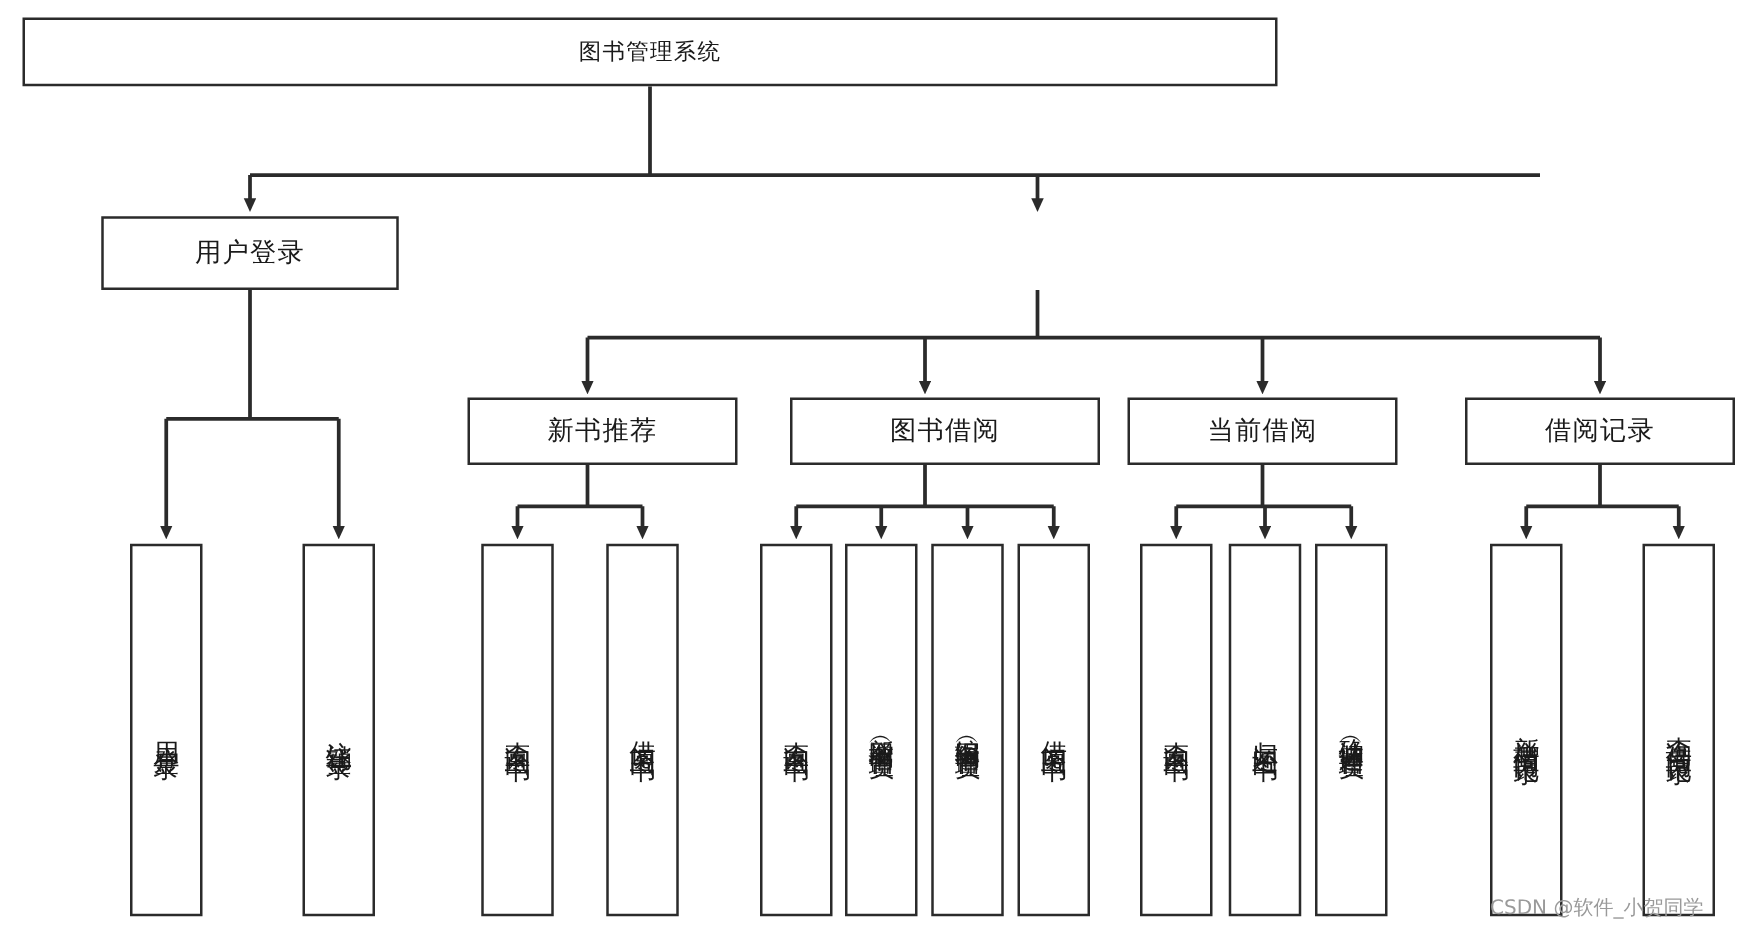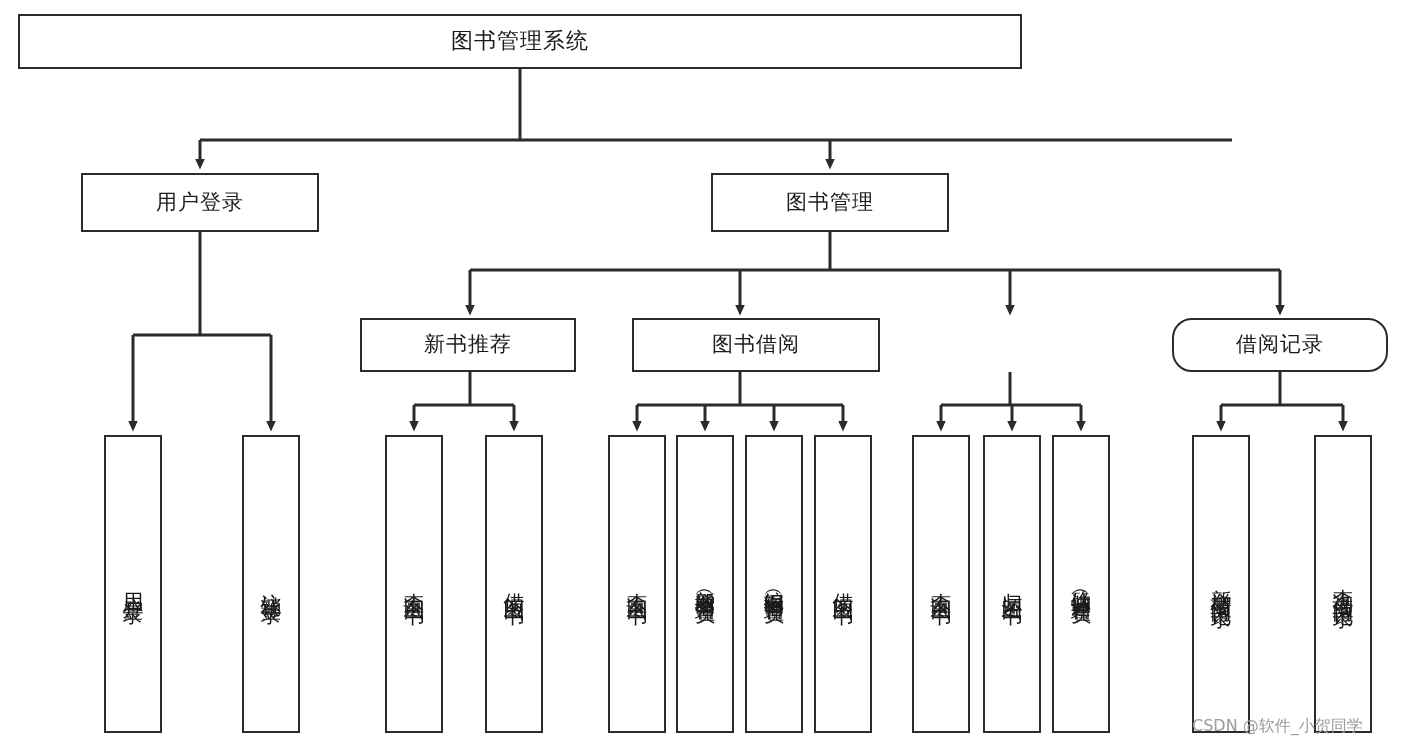--- a/index.html
+++ b/index.html
@@ -33,21 +33,21 @@
     justify-content: center;
     color: #1a1a1a;
   }
   .node-h {
     font-size: 21px;
     letter-spacing: 1px;
     line-height: 1.1;
     white-space: nowrap;
   }
   .node.root {
-    font-size: 22px;
+    font-size: 18px;
   }
   .node-v {
     writing-mode: vertical-rl;
     text-orientation: upright;
     font-size: 21px;
     letter-spacing: 4px;
     line-height: 1.05;
     white-space: nowrap;
   }
   .watermark {
@@ -109,25 +109,25 @@
       <path d="M1280,372 L1280,405"></path>
       <path d="M1221,405 L1343,405"></path>
       <path d="M1221,405 L1221,422" marker-end="url(#arrow)"></path>
       <path d="M1343,405 L1343,422" marker-end="url(#arrow)"></path>
     </g>
   </svg>
 
   <div class="node node-h root" id="root-node" style="left: 18px; top: 14px; width: 1004px; height: 55px;">图书管理系统</div>
 
   <div class="node node-h" id="l1-0" style="left: 81px; top: 173px; width: 238px; height: 59px;">用户登录</div>
-  <div class="node node-h" id="l1-1" style="left: 711px; top: 173px; width: 238px; height: 59px;">图书管理</div>
 
-  <div class="node node-h" id="l2-0" style="left: 360px; top: 318px; width: 216px; height: 54px;">新书推荐</div>
+  <div class="node node-h" id="l2-0" style="left: 374px; top: 318px; width: 216px; height: 54px;">新书推荐</div>
   <div class="node node-h" id="l2-1" style="left: 632px; top: 318px; width: 248px; height: 54px;">图书借阅</div>
-  <div class="node node-h" id="l2-3" style="left: 1172px; top: 318px; width: 216px; height: 54px; border-radius: 20px;">借阅记录</div>
+  <div class="node node-h" id="l2-2" style="left: 902px; top: 318px; width: 216px; height: 54px;">当前借阅</div>
+  <div class="node node-h" id="l2-3" style="left: 1172px; top: 318px; width: 216px; height: 54px;">借阅记录</div>
 
   <div class="node node-v" id="lf-0" style="left: 104px; top: 435px; width: 58px; height: 298px;">用户登录</div>
   <div class="node node-v" id="lf-1" style="left: 242px; top: 435px; width: 58px; height: 298px;">注销登录</div>
   <div class="node node-v" id="lf-2" style="left: 385px; top: 435px; width: 58px; height: 298px;">查询图书</div>
   <div class="node node-v" id="lf-3" style="left: 485px; top: 435px; width: 58px; height: 298px;">借阅图书</div>
   <div class="node node-v" id="lf-4" style="left: 608px; top: 435px; width: 58px; height: 298px;">查询图书</div>
   <div class="node node-v" id="lf-5" style="left: 676px; top: 435px; width: 58px; height: 298px; letter-spacing: 2px; font-size: 20px;">新增图书（管理员）</div>
   <div class="node node-v" id="lf-6" style="left: 745px; top: 435px; width: 58px; height: 298px; letter-spacing: 2px; font-size: 20px;">编辑图书（管理员）</div>
   <div class="node node-v" id="lf-7" style="left: 814px; top: 435px; width: 58px; height: 298px;">借阅图书</div>
   <div class="node node-v" id="lf-8" style="left: 912px; top: 435px; width: 58px; height: 298px;">查询图书</div>

